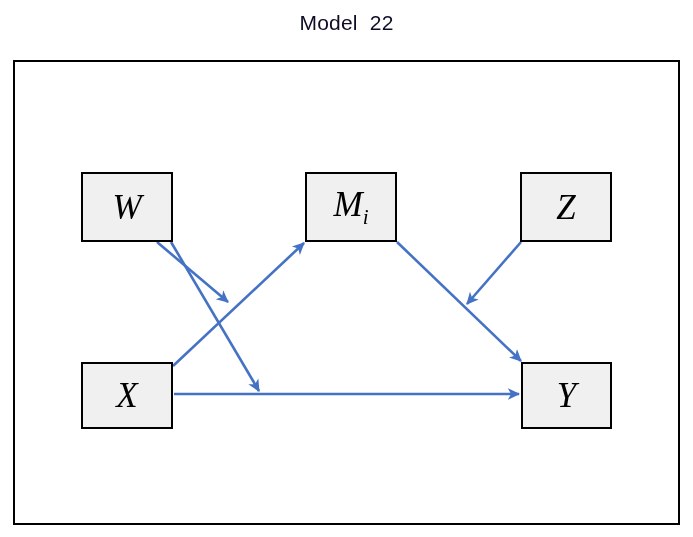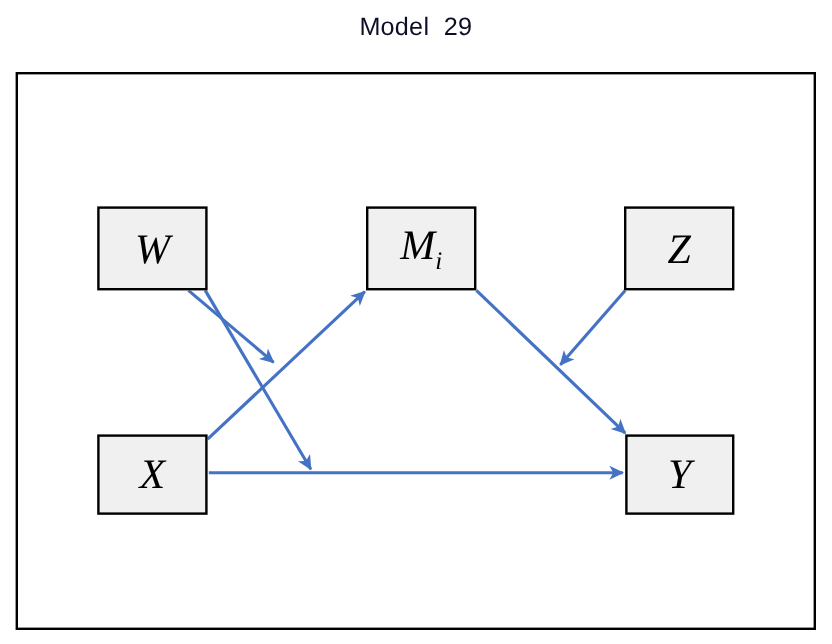--- a/index.html
+++ b/index.html
@@ -69,21 +69,21 @@
   }
   #node-W { left: 81px;  top: 172px; width: 92px; height: 70px; }
   #node-M { left: 305px; top: 172px; width: 92px; height: 70px; }
   #node-Z { left: 520px; top: 172px; width: 92px; height: 70px; }
   #node-X { left: 81px;  top: 362px; width: 92px; height: 67px; }
   #node-Y { left: 521px; top: 362px; width: 91px; height: 67px; }
 </style>
 </head>
 <body>
 
-<div id="diagram-title">Model  29</div>
+<div id="diagram-title">Model  22</div>
 
 <div id="model-frame"></div>
 
 <svg id="svg-layer" viewBox="0 0 693 537" xmlns="http://www.w3.org/2000/svg">
   <defs>
     <marker id="arrowhead" markerWidth="5.2" markerHeight="5.2" refX="4.3" refY="2.6" orient="auto" markerUnits="strokeWidth">
       <path d="M 0 0.35 L 4.7 2.6 L 0 4.85 L 1.25 2.6 Z" fill="#4472C4"></path>
     </marker>
   </defs>
   <g fill="none" stroke="#4472C4" stroke-width="2.6" marker-end="url(#arrowhead)">

